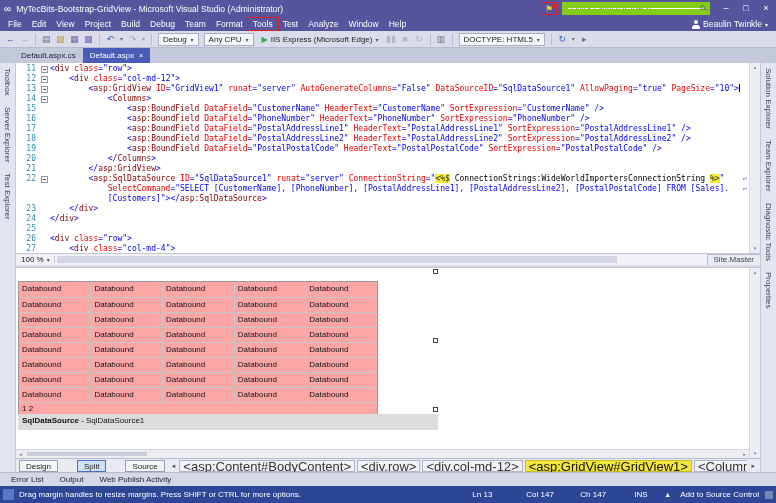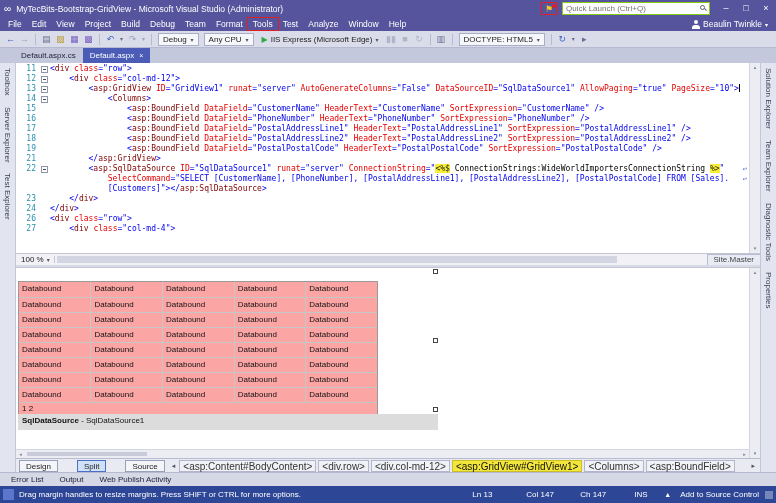--- a/index.html
+++ b/index.html
@@ -9,21 +9,21 @@
 
 
 .titlebar{height:17px;background:#55549d;color:#fff;display:flex;align-items:center;font-size:8.5px;flex:none;}
 .vslogo{margin:0 5px 0 4px;font-size:10px;}
 .titletext{white-space:nowrap;}
 .tspacer{flex:1;}
 .annot{border:1px solid #e02020;display:flex;align-items:center;padding:0 3px;margin-right:5px;position:relative;height:13px;}
 .flag{color:#f5c823;font-size:9px;}
 .flagdot{width:4px;height:4px;background:#e02020;border-radius:50%;position:absolute;right:0;top:1px;}
 .ql{position:relative;margin-right:6px;}
-.ql input{width:148px;height:13px;border:1px solid #84cc16;background:#fff;font-size:8px;padding:0 13px 0 3px;color:#444;font-family:"Liberation Sans",sans-serif;}
+.ql input{width:148px;height:13px;border:6px solid #84cc16;background:#fff;font-size:8px;padding:0 13px 0 3px;color:#444;font-family:"Liberation Sans",sans-serif;}
 .mag{position:absolute;right:5px;top:3px;width:5px;height:5px;border:1px solid #667;border-radius:50%;}
 .mag::after{content:"";position:absolute;width:3px;height:1px;background:#667;right:-3px;bottom:-1px;transform:rotate(45deg);}
 .winbtns{display:flex;height:100%;}
 .winbtn{width:20px;text-align:center;line-height:17px;font-size:9px;}
 
 
 .menubar{height:14px;background:#55549d;color:#fff;display:flex;align-items:center;font-size:8.5px;flex:none;padding-left:3px;}
 .mitems{display:flex;}
 .menu-item{padding:1px 5px;white-space:nowrap;}
 .menu-item.annotated{outline:1px solid #e02020;}
@@ -104,21 +104,21 @@
 .htrack2{flex:1;height:100%;position:relative;}
 .hthumb2{position:absolute;left:2px;top:2px;bottom:2px;width:120px;background:#c9cbdb;}
 
 
 .switch-row{height:14px;background:#e9eaf2;border-top:1px solid #b8bcd0;display:flex;align-items:center;flex:none;font-size:8px;padding:0 3px;gap:2px;}
 .vbtns{display:flex;gap:19px;margin-right:3px;}
 .vbtn{height:12px;line-height:11px;padding:0 6px;border:1px solid #9aa0b8;background:#f4f5f9;color:#222;}
 .vbtn.active{background:#cfe0f7;border-color:#4a6fc4;}
 .chip-arrow{font-size:7px;color:#556;padding:0 2px;flex:none;}
 .chips{display:flex;gap:2px;overflow:hidden;flex:1;}
-.chip{border:1px solid #b3b6ca;background:#f1f2f7;padding:0 3px;height:12px;line-height:11px;color:#333;white-space:nowrap;font-size:10px;flex:none;}
+.chip{border:1px solid #b3b6ca;background:#f1f2f7;padding:0 3px;height:12px;line-height:11px;color:#333;white-space:nowrap;font-size:13px;flex:none;}
 .chip.active{background:#f3e73b;border-color:#c9bd2a;color:#111;}
 
 
 .bottom-tabs{height:14px;background:#d6d8e6;border-top:1px solid #b6bad0;display:flex;align-items:center;font-size:8px;color:#23233a;flex:none;padding-left:4px;gap:2px;}
 .btab{padding:0 7px;height:14px;line-height:14px;}
 
 
 .statusbar{height:17px;background:#2d4696;color:#fff;display:flex;align-items:center;font-size:8px;flex:none;}
 .sicon{width:11px;height:11px;background:#5b76cd;margin:0 5px 0 3px;flex:none;}
 .smsg{flex:1;white-space:nowrap;overflow:hidden;}
@@ -240,26 +240,28 @@
         <div class="code-lines" id="code-lines">
             <div class="code-line"><span class="lnum">11</span><span class="foldcol"><span class="foldbox"></span></span><span class="tk-d">&lt;</span><span class="tk-t">div</span><span class="tk-p"> </span><span class="tk-a">class</span><span class="tk-v">="row"</span><span class="tk-d">&gt;</span></div>
             <div class="code-line"><span class="lnum">12</span><span class="foldcol"><span class="foldbox"></span></span><span class="tk-p">    </span><span class="tk-d">&lt;</span><span class="tk-t">div</span><span class="tk-p"> </span><span class="tk-a">class</span><span class="tk-v">="col-md-12"</span><span class="tk-d">&gt;</span></div>
             <div class="code-line"><span class="lnum">13</span><span class="foldcol"><span class="foldbox"></span></span><span class="tk-p">        </span><span class="tk-d">&lt;</span><span class="tk-t">asp:GridView</span><span class="tk-p"> </span><span class="tk-a">ID</span><span class="tk-v">="GridView1"</span><span class="tk-p"> </span><span class="tk-a">runat</span><span class="tk-v">="server"</span><span class="tk-p"> </span><span class="tk-a">AutoGenerateColumns</span><span class="tk-v">="False"</span><span class="tk-p"> </span><span class="tk-a">DataSourceID</span><span class="tk-v">="SqlDataSource1"</span><span class="tk-p"> </span><span class="tk-a">AllowPaging</span><span class="tk-v">="true"</span><span class="tk-p"> </span><span class="tk-a">PageSize</span><span class="tk-v">="10"</span><span class="tk-d">&gt;</span><span class="caret-bar"></span></div>
             <div class="code-line"><span class="lnum">14</span><span class="foldcol"><span class="foldbox"></span></span><span class="tk-p">            </span><span class="tk-d">&lt;</span><span class="tk-t">Columns</span><span class="tk-d">&gt;</span></div>
             <div class="code-line"><span class="lnum">15</span><span class="foldcol"></span><span class="tk-p">                </span><span class="tk-d">&lt;</span><span class="tk-t">asp:BoundField</span><span class="tk-p"> </span><span class="tk-a">DataField</span><span class="tk-v">="CustomerName"</span><span class="tk-p"> </span><span class="tk-a">HeaderText</span><span class="tk-v">="CustomerName"</span><span class="tk-p"> </span><span class="tk-a">SortExpression</span><span class="tk-v">="CustomerName"</span><span class="tk-p"> </span><span class="tk-d">/&gt;</span></div>
             <div class="code-line"><span class="lnum">16</span><span class="foldcol"></span><span class="tk-p">                </span><span class="tk-d">&lt;</span><span class="tk-t">asp:BoundField</span><span class="tk-p"> </span><span class="tk-a">DataField</span><span class="tk-v">="PhoneNumber"</span><span class="tk-p"> </span><span class="tk-a">HeaderText</span><span class="tk-v">="PhoneNumber"</span><span class="tk-p"> </span><span class="tk-a">SortExpression</span><span class="tk-v">="PhoneNumber"</span><span class="tk-p"> </span><span class="tk-d">/&gt;</span></div>
             <div class="code-line"><span class="lnum">17</span><span class="foldcol"></span><span class="tk-p">                </span><span class="tk-d">&lt;</span><span class="tk-t">asp:BoundField</span><span class="tk-p"> </span><span class="tk-a">DataField</span><span class="tk-v">="PostalAddressLine1"</span><span class="tk-p"> </span><span class="tk-a">HeaderText</span><span class="tk-v">="PostalAddressLine1"</span><span class="tk-p"> </span><span class="tk-a">SortExpression</span><span class="tk-v">="PostalAddressLine1"</span><span class="tk-p"> </span><span class="tk-d">/&gt;</span></div>
             <div class="code-line"><span class="lnum">18</span><span class="foldcol"></span><span class="tk-p">                </span><span class="tk-d">&lt;</span><span class="tk-t">asp:BoundField</span><span class="tk-p"> </span><span class="tk-a">DataField</span><span class="tk-v">="PostalAddressLine2"</span><span class="tk-p"> </span><span class="tk-a">HeaderText</span><span class="tk-v">="PostalAddressLine2"</span><span class="tk-p"> </span><span class="tk-a">SortExpression</span><span class="tk-v">="PostalAddressLine2"</span><span class="tk-p"> </span><span class="tk-d">/&gt;</span></div>
             <div class="code-line"><span class="lnum">19</span><span class="foldcol"></span><span class="tk-p">                </span><span class="tk-d">&lt;</span><span class="tk-t">asp:BoundField</span><span class="tk-p"> </span><span class="tk-a">DataField</span><span class="tk-v">="PostalPostalCode"</span><span class="tk-p"> </span><span class="tk-a">HeaderText</span><span class="tk-v">="PostalPostalCode"</span><span class="tk-p"> </span><span class="tk-a">SortExpression</span><span class="tk-v">="PostalPostalCode"</span><span class="tk-p"> </span><span class="tk-d">/&gt;</span></div>
+            <div class="code-line"><span class="lnum">20</span><span class="foldcol"></span><span class="tk-p">            </span><span class="tk-d">&lt;/</span><span class="tk-t">Columns</span><span class="tk-d">&gt;</span></div>
             <div class="code-line"><span class="lnum">21</span><span class="foldcol"></span><span class="tk-p">        </span><span class="tk-d">&lt;/</span><span class="tk-t">asp:GridView</span><span class="tk-d">&gt;</span></div>
             <div class="code-line"><span class="lnum">22</span><span class="foldcol"><span class="foldbox"></span></span><span class="tk-p">        </span><span class="tk-d">&lt;</span><span class="tk-t">asp:SqlDataSource</span><span class="tk-p"> </span><span class="tk-a">ID</span><span class="tk-v">="SqlDataSource1"</span><span class="tk-p"> </span><span class="tk-a">runat</span><span class="tk-v">="server"</span><span class="tk-p"> </span><span class="tk-a">ConnectionString</span><span class="tk-v">="</span><span class="tk-h">&lt;%$</span><span class="tk-p"> ConnectionStrings:WideWorldImportersConnectionString </span><span class="tk-h">%&gt;</span><span class="tk-v">"</span><span class="wraparrow">↩</span></div>
             <div class="code-line"><span class="lnum"></span><span class="foldcol"></span><span class="tk-p">            </span><span class="tk-a">SelectCommand</span><span class="tk-v">="SELECT [CustomerName], [PhoneNumber], [PostalAddressLine1], [PostalAddressLine2], [PostalPostalCode] FROM [Sales].</span><span class="wraparrow">↩</span></div>
             <div class="code-line"><span class="lnum"></span><span class="foldcol"></span><span class="tk-p">            </span><span class="tk-v">[Customers]"</span><span class="tk-d">&gt;&lt;/</span><span class="tk-t">asp:SqlDataSource</span><span class="tk-d">&gt;</span></div>
             <div class="code-line"><span class="lnum">23</span><span class="foldcol"></span><span class="tk-p">    </span><span class="tk-d">&lt;/</span><span class="tk-t">div</span><span class="tk-d">&gt;</span></div>
             <div class="code-line"><span class="lnum">24</span><span class="foldcol"></span><span class="tk-d">&lt;/</span><span class="tk-t">div</span><span class="tk-d">&gt;</span></div>
+            <div class="code-line"><span class="lnum">25</span><span class="foldcol"></span></div>
             <div class="code-line"><span class="lnum">26</span><span class="foldcol"></span><span class="tk-d">&lt;</span><span class="tk-t">div</span><span class="tk-p"> </span><span class="tk-a">class</span><span class="tk-v">="row"</span><span class="tk-d">&gt;</span></div>
             <div class="code-line"><span class="lnum">27</span><span class="foldcol"></span><span class="tk-p">    </span><span class="tk-d">&lt;</span><span class="tk-t">div</span><span class="tk-p"> </span><span class="tk-a">class</span><span class="tk-v">="col-md-4"</span><span class="tk-d">&gt;</span></div>
           </div>
         <div class="vscroll">
           <span class="sbtn">▴</span>
           <span class="vtrack"><span class="vthumb" style="height:58px;"></span></span>
           <span class="sbtn">▾</span>
         </div>
       </div>
 

